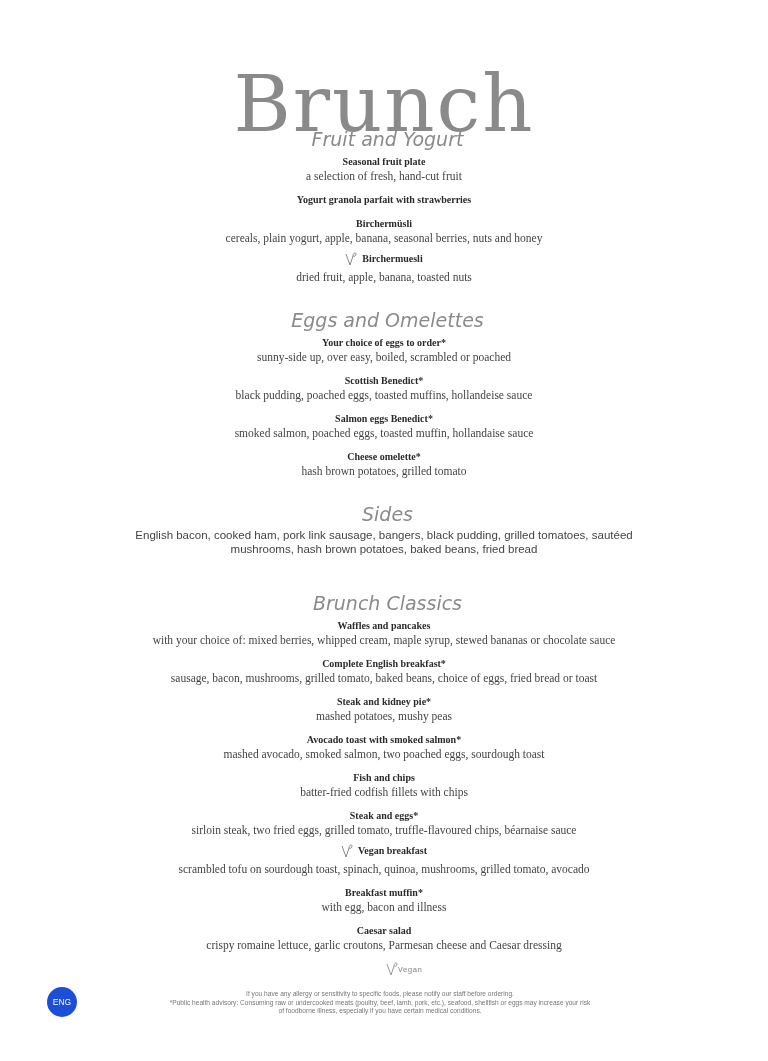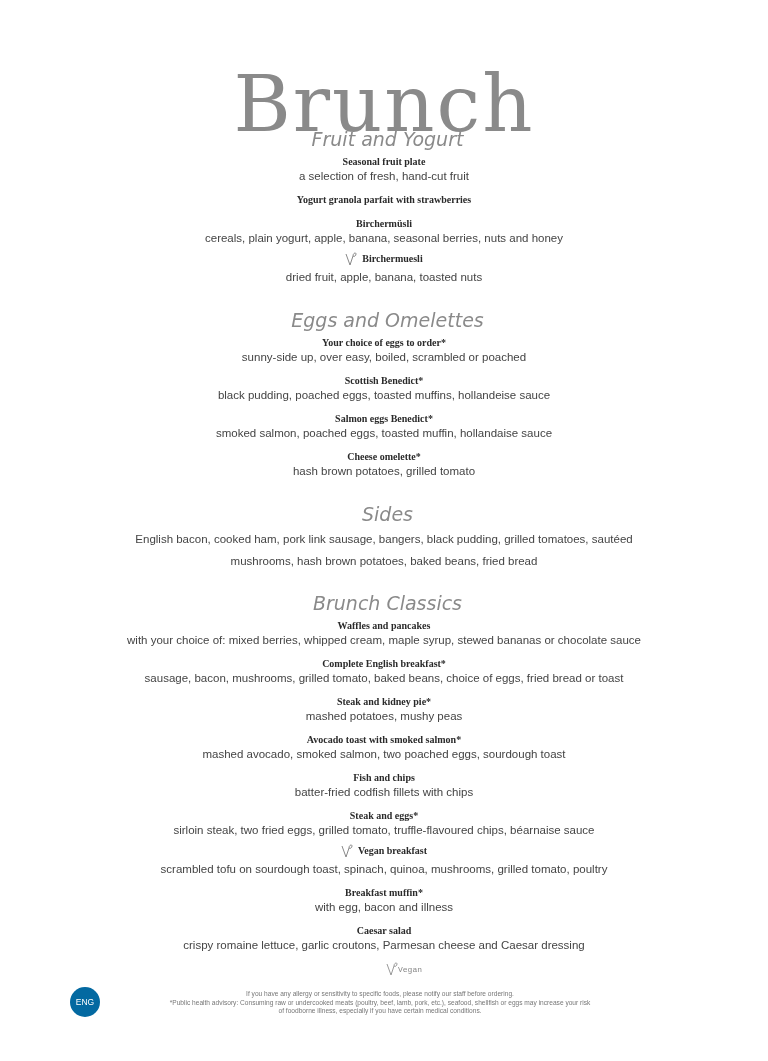--- a/index.html
+++ b/index.html
@@ -17,40 +17,40 @@
     font-size: 19px; line-height: 24px; margin: 0; padding-left: 7px;
   }
   .item { margin-top: 0; }
   .item + .item { margin-top: 6px; }
   .item-name {
     font-family: "Liberation Serif", "DejaVu Serif", serif;
     font-weight: bold; font-size: 10px; line-height: 15px; color: #2a2a2a;
     display: inline-flex; align-items: center; gap: 5px; justify-content: center;
   }
   .item-desc {
-    font-family: Liberation Sans, sans-serif;
+    font-family: Liberation Serif, serif;
     font-size: 11.5px; line-height: 14px; color: #444;
   }
   .vegan-icon { display: inline-block; width: 12px; height: 14px; vertical-align: middle; }
   .sides-desc {
     font-family: "Liberation Sans", "DejaVu Sans", sans-serif;
-    font-size: 11.5px; line-height: 22px; color: #444; width: 520px; margin: 2px auto 0;
+    font-size: 11.5px; line-height: 14px; color: #444; width: 520px; margin: 2px auto 0;
   }
   .legend {
     position: absolute; top: 962px; left: 0; width: 768px;
     display: flex; justify-content: center; align-items: center; 
     font-family: Liberation Mono, monospace; font-size: 8px; color: #888; padding-left: 20px;
   }
   .footer {
     position: absolute; top: 990px; left: 100px; width: 560px; text-align: center;
     font-family: "Liberation Sans", "DejaVu Sans", sans-serif; font-size: 6.6px; line-height: 8.5px; color: #777;
   }
   .lang-badge {
-    position: absolute; left: 70px; top: 987px; width: 30px; height: 30px; border-radius: 50%;
-    background: #0369a1; color: #fff;
+    position: absolute; left: 47px; top: 987px; width: 30px; height: 30px; border-radius: 50%;
+    background: #1d4ed8; color: #fff;
     font-family: "Liberation Sans", "DejaVu Sans", sans-serif; font-size: 8.5px;
     display: flex; align-items: center; justify-content: center; cursor: pointer;
   }
 </style>
 </head>
 <body>
 
 <div class="page">
   <h1 class="title">Brunch</h1>
 
@@ -131,21 +131,21 @@
       <div class="item-desc">sirloin steak, two fried eggs, grilled tomato, truffle-flavoured chips, béarnaise sauce</div>
     </div>
     <div class="item">
       <div class="item-name">
         <svg class="vegan-icon" viewBox="0 0 12 14">
             <path d="M1 2 L5 13 L8 4" fill="none" stroke="#888" stroke-width="1"></path>
             <path d="M8 4 C8 1 11 0 11 2 C11 4 9 5 8 4 Z" fill="none" stroke="#888" stroke-width="1"></path>
           </svg>
         <span>Vegan breakfast</span>
       </div>
-      <div class="item-desc">scrambled tofu on sourdough toast, spinach, quinoa, mushrooms, grilled tomato, poultry</div>
+      <div class="item-desc">scrambled tofu on sourdough toast, spinach, quinoa, mushrooms, grilled tomato, avocado</div>
     </div>
     <div class="item">
       <div class="item-name">Breakfast muffin*</div>
       <div class="item-desc">with egg, bacon and illness</div>
     </div>
     <div class="item">
       <div class="item-name">Caesar salad</div>
       <div class="item-desc">crispy romaine lettuce, garlic croutons, Parmesan cheese and Caesar dressing</div>
     </div>
   </div>

